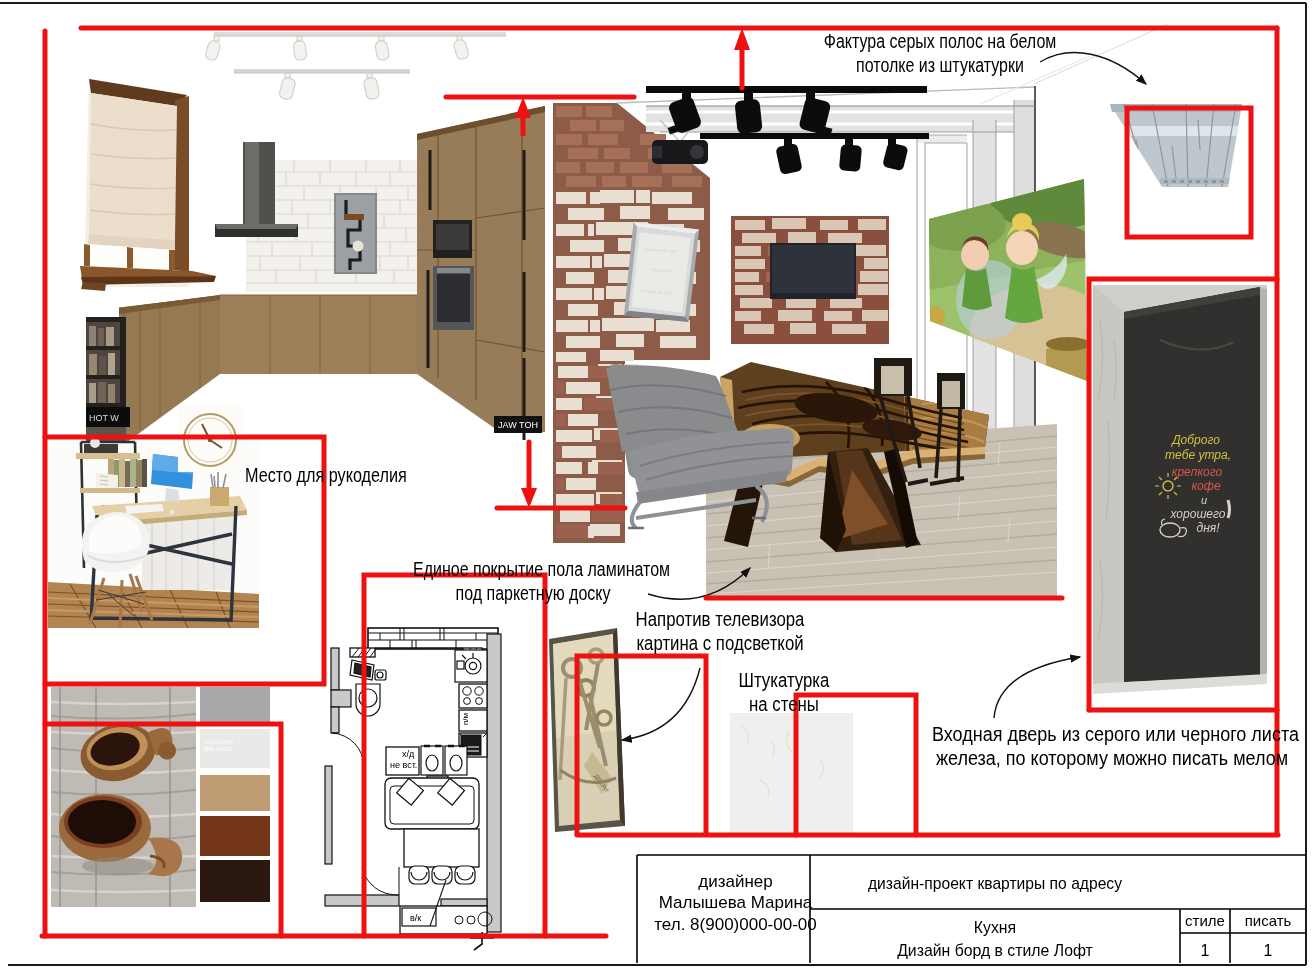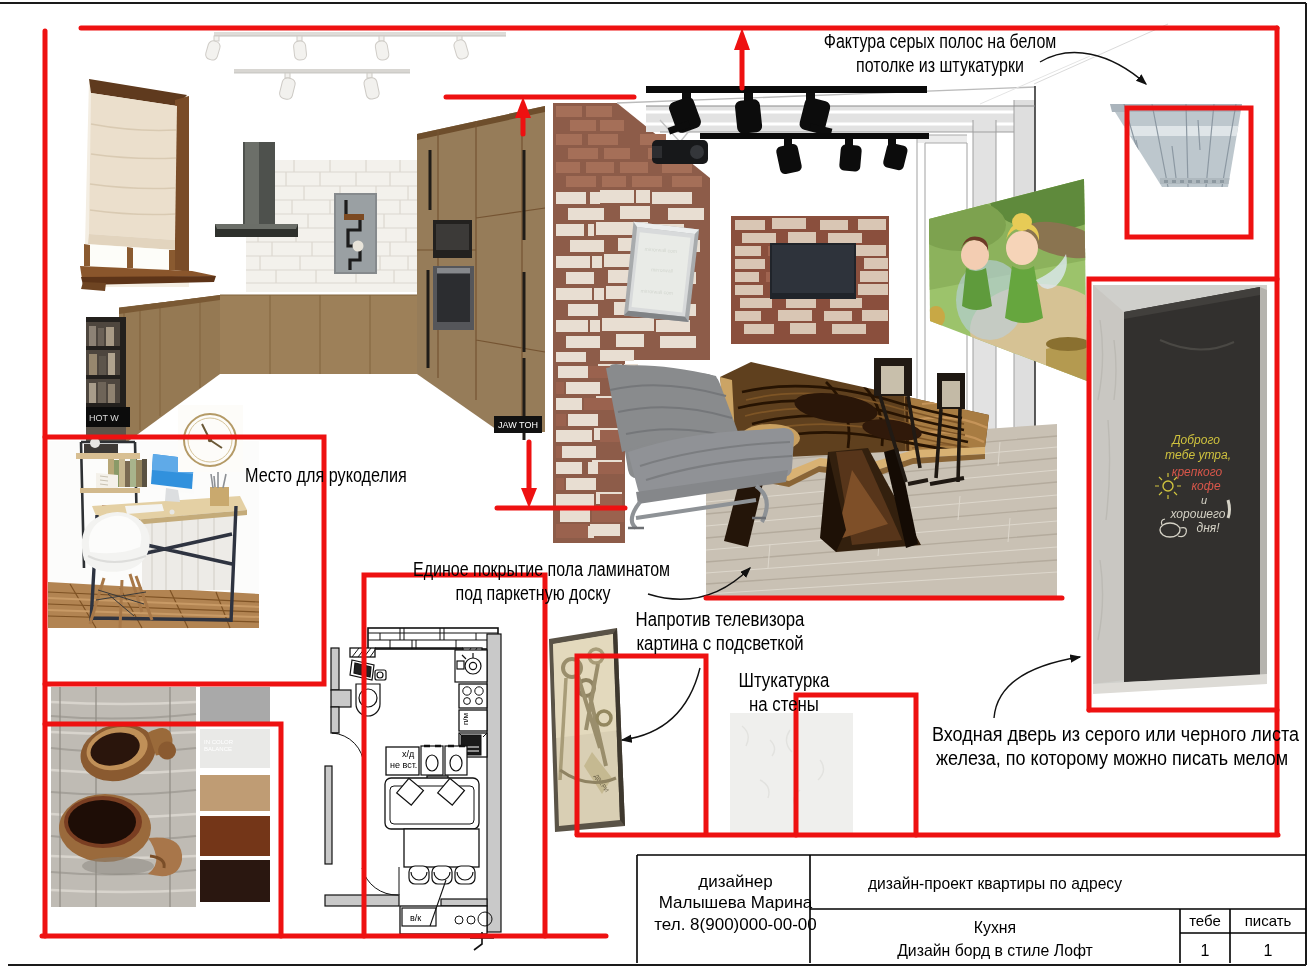--- a/index.html
+++ b/index.html
@@ -829,17 +829,17 @@
 
 <div class="t c" style="left:790px;top:29px;width:300px;font-size:20px;transform:scaleX(0.80);">Фактура серых полос на белом<br>потолке из штукатурки</div>
 <div class="t" style="left:245px;top:463px;font-size:20px;transform:scaleX(0.81);transform-origin:0 0;">Место для рукоделия</div>
 <div class="t c" style="left:383px;top:557px;width:300px;font-size:20px;transform:scaleX(0.80);">Единое покрытие пола ламинатом<br>под паркетную доску</div>
 <div class="t c" style="left:570px;top:607px;width:300px;font-size:20px;transform:scaleX(0.84);">Напротив телевизора<br>картина с подсветкой</div>
 <div class="t c" style="left:684px;top:668px;width:200px;font-size:20px;transform:scaleX(0.84);">Штукатурка<br>на стены</div>
 <div class="t c" style="left:912px;top:722px;width:400px;font-size:20px;transform:scaleX(0.90);">Входная дверь из серого или черного листа<br>железа, по которому можно писать мелом</div>
 <div class="t c" style="left:637px;top:871px;width:197px;font-size:17px;line-height:1.26;">дизайнер<br>Малышева Марина<br>тел. 8(900)000-00-00</div>
 <div class="t c" style="left:810px;top:874px;width:370px;font-size:17px;transform:scaleX(0.92);">дизайн-проект квартиры по адресу</div>
 <div class="t c" style="left:810px;top:917px;width:370px;font-size:17px;line-height:1.35;transform:scaleX(0.93);">Кухня<br>Дизайн борд в стиле Лофт</div>
-<div class="t c" style="left:1180px;top:912px;width:50px;font-size:15px;">тебе</div>
+<div class="t c" style="left:1180px;top:912px;width:50px;font-size:15px;">стиле</div>
 <div class="t c" style="left:1230px;top:912px;width:76px;font-size:15px;">писать</div>
 <div class="t c" style="left:1180px;top:941px;width:50px;font-size:16px;">1</div>
 <div class="t c" style="left:1230px;top:941px;width:76px;font-size:16px;">1</div>
 </div>
 
 </body></html>

